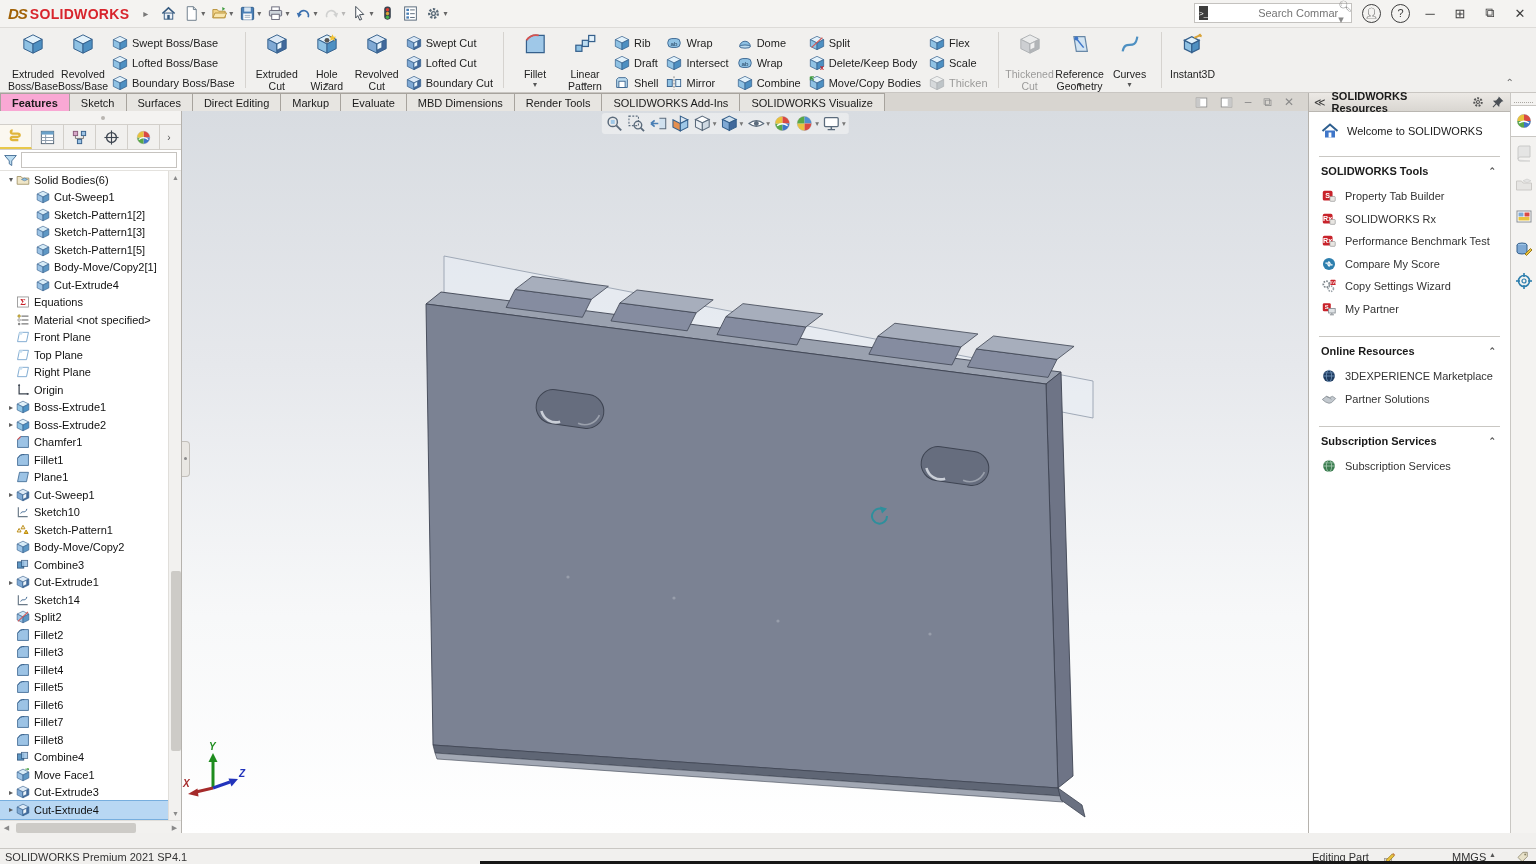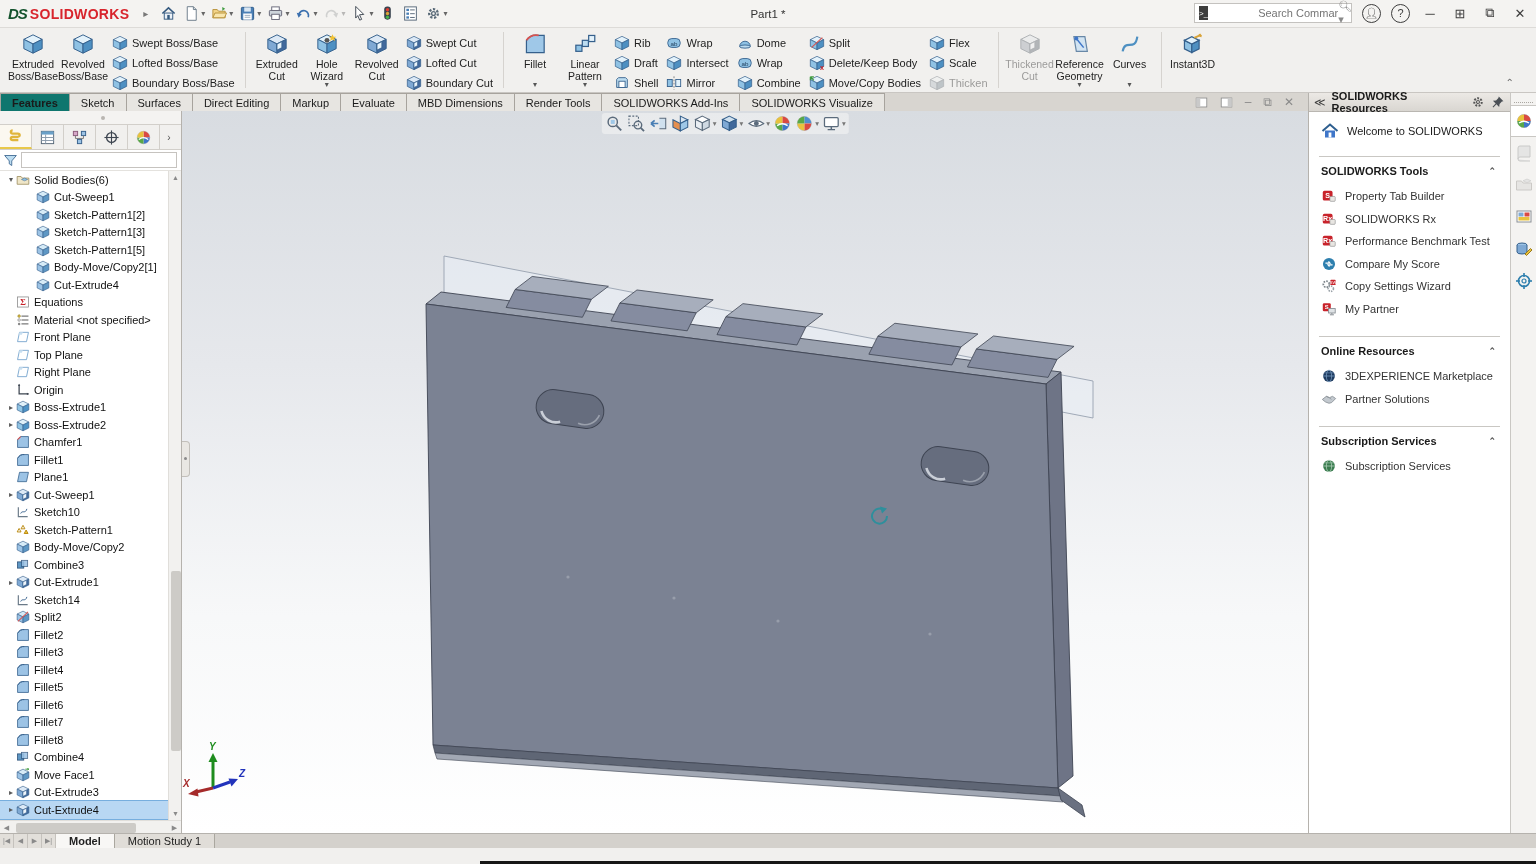--- a/index.html
+++ b/index.html
@@ -7,21 +7,21 @@
   body { font-family:"Liberation Sans", sans-serif; font-size:11px; color:#1a1a1a; background:#fff; }
   #app { position:relative; width:1536px; height:864px; background:#f1f0ee; }
   svg { display:block; }
   .ico { display:inline-flex; align-items:center; justify-content:center; }
   .ico svg { width:100%; height:100%; }
   .disabled { opacity:.42; filter:grayscale(.8); }
 
   
   #titlebar { position:absolute; left:0; top:0; width:1536px; height:28px; background:#f4f3f1; border-bottom:1px solid #dddbd8; display:flex; align-items:center; }
   #logo { display:flex; align-items:center; margin-left:8px; }
-  #logo .ds-mark { font-weight:bold; font-style:italic; color:#14532d; font-size:15px; letter-spacing:-1px; margin-right:3px; }
+  #logo .ds-mark { font-weight:bold; font-style:italic; color:#a16207; font-size:15px; letter-spacing:-1px; margin-right:3px; }
   #logo .brand { color:#d8242c; font-weight:bold; font-size:14px; letter-spacing:.3px; }
   .qa-expand { color:#777; font-size:10px; margin:0 10px 0 14px; }
   #quick-access { display:flex; align-items:center; gap:2px; }
   .qa-btn { display:flex; align-items:center; height:22px; padding:0 2px; border-radius:2px; }
   .qa-btn .ico { width:17px; height:17px; }
   .qa-dd { font-size:8px; color:#666; margin-left:1px; }
   #doc-title { position:absolute; left:0; right:0; text-align:center; font-size:11.5px; color:#333; pointer-events:none; }
   #tb-right { position:absolute; right:6px; top:3px; display:flex; align-items:center; gap:10px; }
   #search-box { width:158px; height:20px; background:#fff; border:1px solid #c4c2bf; display:flex; align-items:center; padding:0 4px; }
   #search-box .term-ico { width:14px; height:14px; background:#3d3d3d; color:#fff; font-size:8px; display:flex; align-items:center; justify-content:center; margin-right:5px; }
@@ -30,32 +30,32 @@
   .tb-circle { width:19px; height:19px; border:1.4px solid #3d3d3d; border-radius:50%; display:flex; align-items:center; justify-content:center; font-size:11px; color:#3d3d3d; }
   .win-btn { color:#3d3d3d; font-size:13px; width:20px; text-align:center; }
 
   
   #ribbon { position:absolute; left:0; top:28px; width:1536px; height:65px; background:#f1f0ee; border-bottom:1px solid #c9c6c2; display:flex; align-items:stretch; padding-left:4px; }
   .rb-group { display:flex; align-items:stretch; padding:2px 4px; }
   .rb-sep { width:1px; background:#d6d3cf; margin:4px 2px; }
   .rb-col { display:flex; flex-direction:column; align-items:center; justify-content:flex-start; position:relative; }
   .rb-large { width:50px; padding-top:3px; text-align:center; }
   .rb-large .ico { width:22px; height:22px; margin:0 auto; }
-  .rb-large .lbl { font-size:10.5px; line-height:11.5px; margin-top:2px; color:#222; }
+  .rb-large .lbl { font-size:10.5px; line-height:11.5px; margin-top:12px; color:#222; }
   .rb-stack { display:flex; flex-direction:column; justify-content:flex-start; padding:3px 4px 0 4px; }
   .rb-small { display:flex; align-items:center; height:20px; white-space:nowrap; }
   .rb-small .ico { width:16px; height:16px; margin-right:4px; }
   .rb-small .lbl { font-size:11px; color:#222; }
   .rb-dd { position:absolute; bottom:1px; left:50%; transform:translateX(-50%); font-size:8px; color:#555; }
   .rb-collapse { position:absolute; right:22px; bottom:4px; color:#666; font-size:10px; }
 
   
   #tabrow { position:absolute; left:0; top:93px; width:1308px; height:18px; background:#d8d5d0; display:flex; align-items:stretch; }
   .cmd-tab { display:flex; align-items:center; padding:0 11px; font-size:11px; color:#1a1a1a; background:#e7e5e1; border:1px solid #a7a39d; border-bottom:none; margin-right:-1px; }
-  .cmd-tab.active { background:#0f766e; font-weight:bold; }
+  .cmd-tab.active { background:#f9a8d4; font-weight:bold; }
   #doc-controls { margin-left:auto; display:flex; align-items:center; gap:12px; padding-right:14px; color:#8a8a8a; }
   #doc-controls .ico { width:13px; height:13px; }
   #doc-controls .glyph { font-size:12px; color:#8a8a8a; }
 
   
   #tree-panel { position:absolute; left:0; top:111px; width:182px; height:722px; background:#fff; border-right:1px solid #b5b2ad; }
   #grip-row { height:13px; background:#f4f3f1; position:relative; }
   #grip-row .dot { position:absolute; left:101px; top:5px; width:4px; height:4px; border-radius:50%; background:#b9b6b1; }
   #panel-tabs { height:26px; display:flex; align-items:stretch; background:#f1f0ee; border-top:1px solid #d2cfca; border-bottom:1px solid #d2cfca; }
   .ptab { width:32px; display:flex; align-items:center; justify-content:center; border-right:1px solid #d2cfca; }
@@ -240,21 +240,20 @@
         <span class="qa-btn">
           <span class="ico">
             <svg viewBox="0 0 18 18">
               <circle cx="9" cy="9" r="4.6" fill="none" stroke="#5a6a78" stroke-width="2.4" stroke-dasharray="2.4 1.7"></circle>
               <circle cx="9" cy="9" r="2" fill="none" stroke="#5a6a78" stroke-width="1.4"></circle>
             </svg>
           </span>
           <span class="qa-dd">▾</span>
         </span>
       </div>
-  <div id="doc-title">Part1 *</div>
   <div id="tb-right">
     <div id="search-box">
       <span class="term-ico">&gt;_</span>
       <input placeholder="Search Commands" style="">
       <span class="mag">🔍︎ ▾</span>
     </div>
     <span class="tb-circle">👤︎</span>
     <span class="tb-circle">?</span>
     <span class="win-btn">─</span>
     <span class="win-btn">⊞</span>
@@ -1484,25 +1483,34 @@
             <circle cx="9" cy="9" r="2" fill="none" stroke="#2e7fae" stroke-width="1.2"></circle>
             <line x1="9" y1="1" x2="9" y2="5" stroke="#2e7fae" stroke-width="1.6"></line>
             <line x1="9" y1="13" x2="9" y2="17" stroke="#2e7fae" stroke-width="1.6"></line>
             <line x1="1" y1="9" x2="5" y2="9" stroke="#2e7fae" stroke-width="1.6"></line>
             <line x1="13" y1="9" x2="17" y2="9" stroke="#2e7fae" stroke-width="1.6"></line>
           </svg>
         </span>
       </div>
     </div>
 
-<div id="doctabs">
-  <div class="nav-btns">
-    <span class="nav-btn">|◀</span>
-    <span class="nav-btn">◀</span>
-    <span class="nav-btn">▶</span>
-    <span class="nav-btn">▶|</span>
-  </div>
-<div class="mtab active">Model</div>
-      <div class="mtab">Motion Study 1</div>
-    </div>
+<div id="statusbar">
+  <span id="status-left">SOLIDWORKS Premium 2021 SP4.1</span>
+  <span id="status-editing">Editing Part</span>
+  <span id="status-edit-ico" class="ico">
+        <svg viewBox="0 0 18 18">
+          <rect x="2" y="11" width="9" height="4" fill="#d8d5d0" stroke="#9a978f"></rect>
+          <path d="M4 13 L12 5 l2.5 2.5 L6.5 15.5 z" fill="#e8c23d" stroke="#9a7a1a"></path>
+          <path d="M12 5 l2.5 2.5 1.2-1.2 -2.5-2.5 z" fill="#c87a3a"></path>
+        </svg>
+      </span>
+  <span id="status-units">MMGS</span>
+  <span id="units-dd">▲</span>
+  <span id="status-tag" class="ico">
+        <svg viewBox="0 0 18 18">
+          <path d="M2.5 9.5 L9 3 h5.5 v5.5 L8 15 z" fill="#e8e2c9" stroke="#8a8468"></path>
+          <circle cx="11.8" cy="5.8" r="1.2" fill="#8a8468"></circle>
+        </svg>
+      </span>
+</div>
 <div id="darksliver"></div>
 
 </div>
 
 </body></html>

